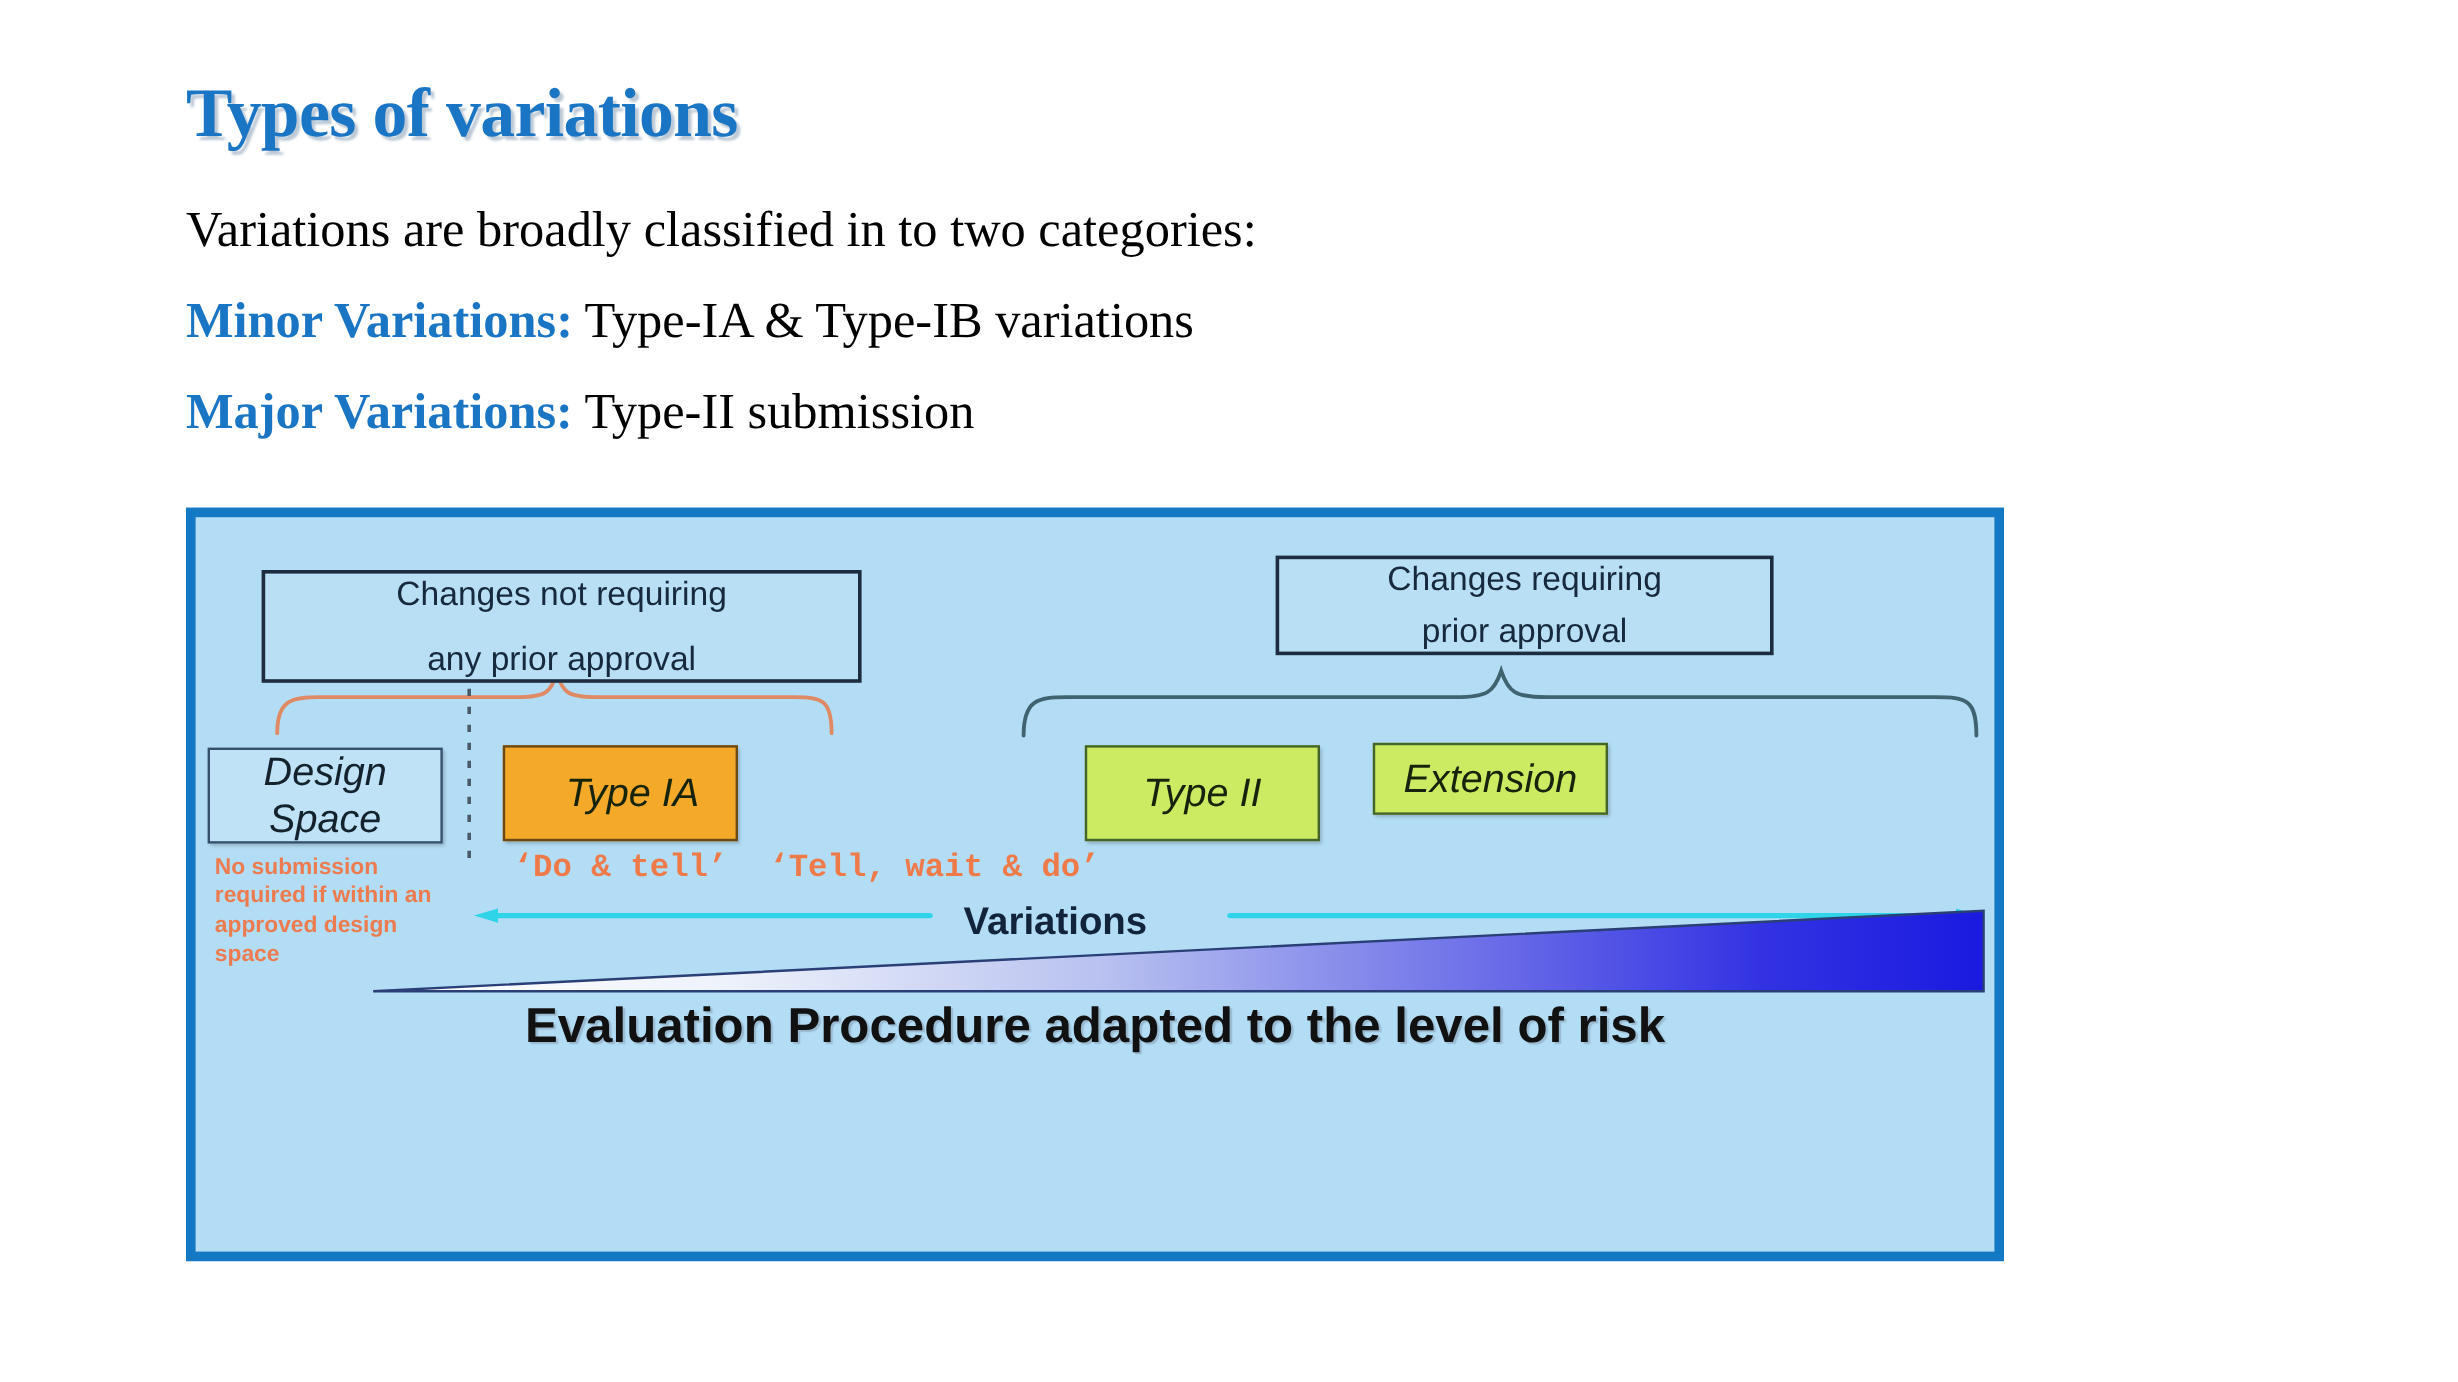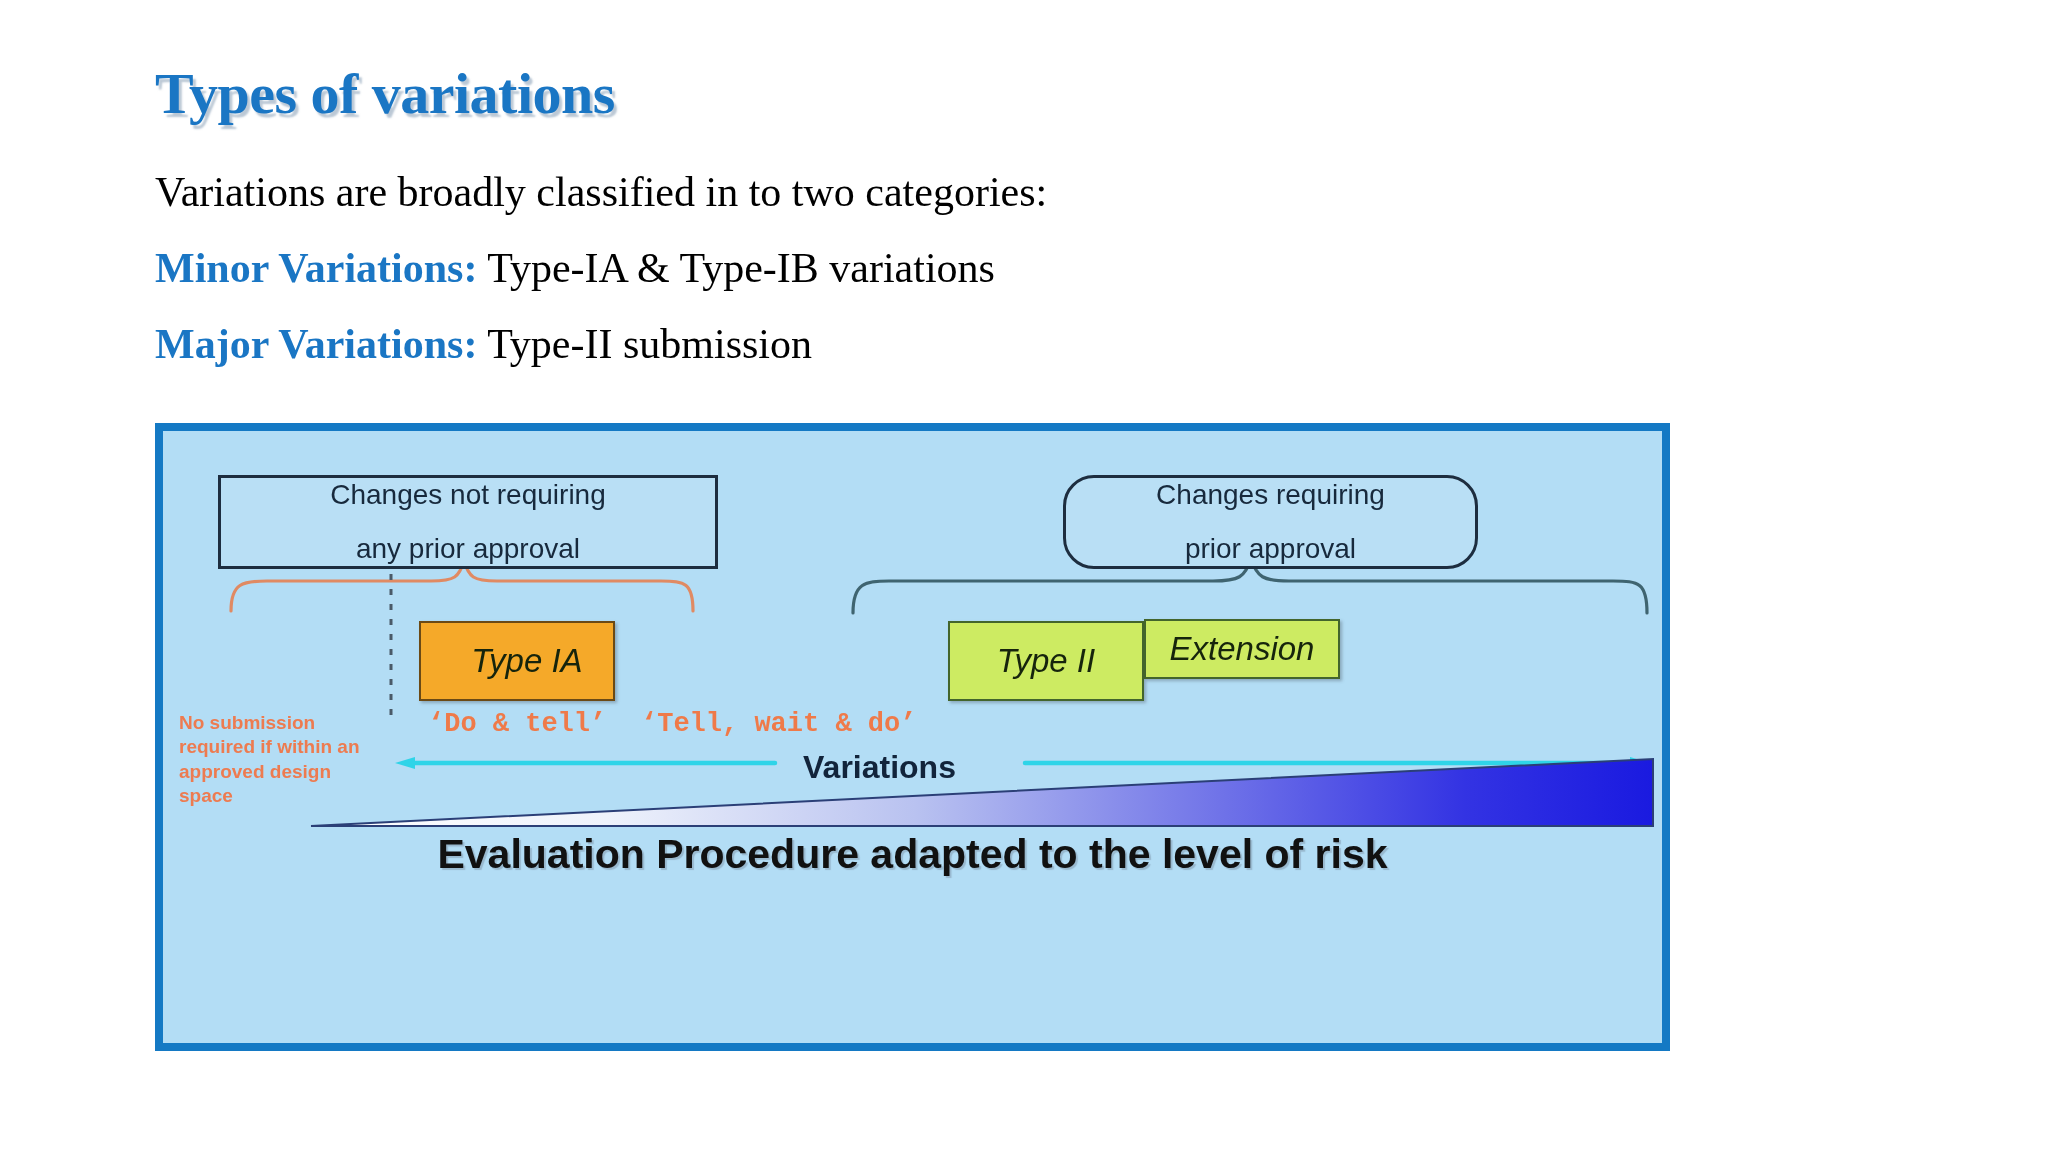--- a/index.html
+++ b/index.html
@@ -68,21 +68,21 @@
     font-size:28px;
     color:#17293c;
     display:flex;
     flex-direction:column;
     align-items:center;
     justify-content:space-between;
     line-height:1.22;
     text-align:center;
   }
   #header-box-left{ left:55px; top:44px; width:500px; height:94px; }
-  #header-box-right{ left:900px; top:44px; width:415px; height:94px;border-radius:31px; }
+  #header-box-right{ left:900px; top:32px; width:415px; height:83px; }
 
   
   .type-box{
     position:absolute;
     box-sizing:border-box;
     font-family:"Liberation Sans", sans-serif;
     font-style:italic;
     font-size:33px;
     color:#16240c;
     display:flex;
@@ -106,21 +106,20 @@
   }
   #box-type-ib{
     left:496px; top:190px; width:196px; height:80px;
     border:2px solid #5d6b20;
     background:linear-gradient(100deg,#f5912a 0%,#f0a52c 22%,#dfc83f 52%,#cfe756 78%,#cbeb5b 100%);
   }
   #box-type-ii{
     left:741px; top:190px; width:196px; height:80px;
     border:2px solid #43652c;
     background:#cdeb62;
-    margin-left:44px;
   }
   #box-extension{
     left:981px; top:188px; width:196px; height:60px;
     border:2px solid #43652c;
     background:#cdeb62;
   }
 
   
   .caption{
     position:absolute;
@@ -216,20 +215,24 @@
   <div class="header-box" id="header-box-left">
     <span>Changes not requiring</span>
     <span>any prior approval</span>
   </div>
 
   <div class="header-box" id="header-box-right">
     <span>Changes requiring</span>
     <span>prior approval</span>
   </div>
 
+  <div class="type-box" id="box-design-space">
+    <span>Design</span>
+    <span>Space</span>
+  </div>
   <div class="type-box" id="box-type-ia">
     <span>Type IA</span>
   </div>
   <div class="type-box" id="box-type-ii">
     <span>Type II</span>
   </div>
   <div class="type-box" id="box-extension">
     <span>Extension</span>
   </div>
 

